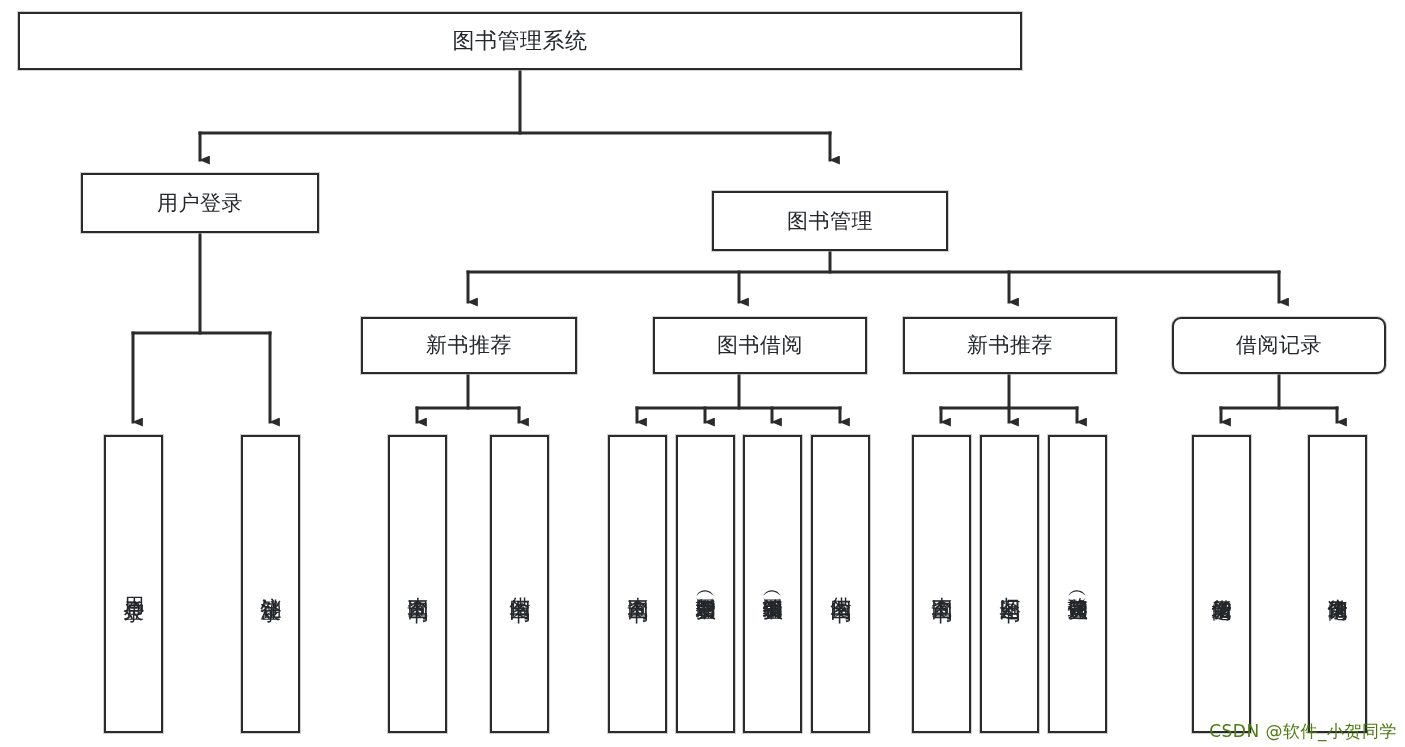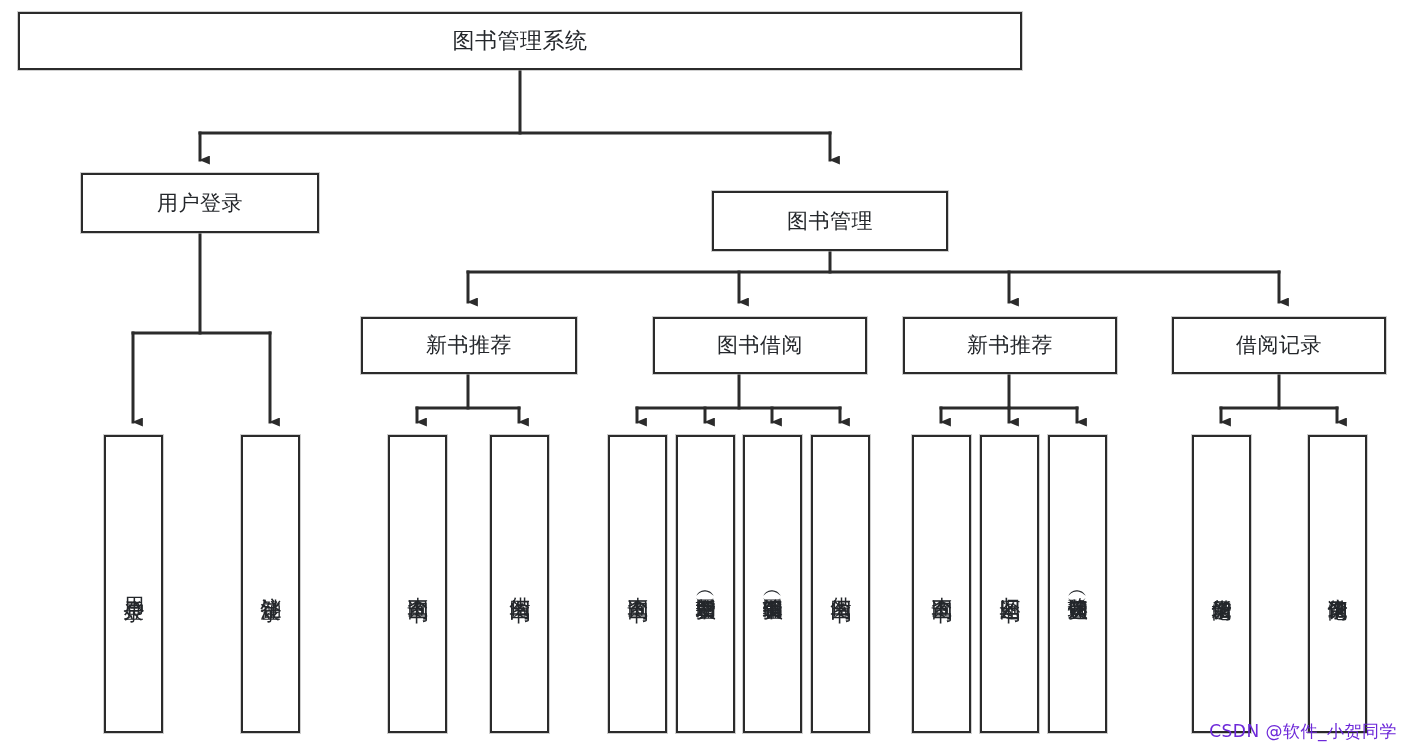--- a/index.html
+++ b/index.html
@@ -67,21 +67,21 @@
   }
   .node.v.tight .label {
     font-size: 20px;
     letter-spacing: 0.5px;
   }
   #watermark {
     position: absolute;
     right: 8px;
     bottom: 4px;
     font-size: 17px;
-    color: #6d28d9;
+    color: #4d7c0f;
     letter-spacing: 0.5px;
     z-index: 5;
     white-space: nowrap;
   }
 </style>
 </head>
 <body>
 
 <div id="canvas">
 
@@ -148,21 +148,21 @@
 
   <div class="node h" style="left:361px; top:317px; width:216px; height:57px;">
     <span class="label">新书推荐</span>
   </div>
   <div class="node h" style="left:633px; top:317px; width:214px; height:57px;margin-left:20px;">
     <span class="label">图书借阅</span>
   </div>
   <div class="node h" style="left:903px; top:317px; width:214px; height:57px;">
     <span class="label">新书推荐</span>
   </div>
-  <div class="node h" style="left:1172px; top:317px; width:214px; height:57px;">
+  <div class="node h" style="left:1172px; top:317px; width:214px; height:57px;border-radius:9px;">
     <span class="label">借阅记录</span>
   </div>
 
   <div class="node v" style="left:104px; top:435px; width:59px; height:298px;">
     <span class="label">用户登录</span>
   </div>
   <div class="node v" style="left:241px; top:435px; width:59px; height:298px;">
     <span class="label">注销登录</span>
   </div>
 

